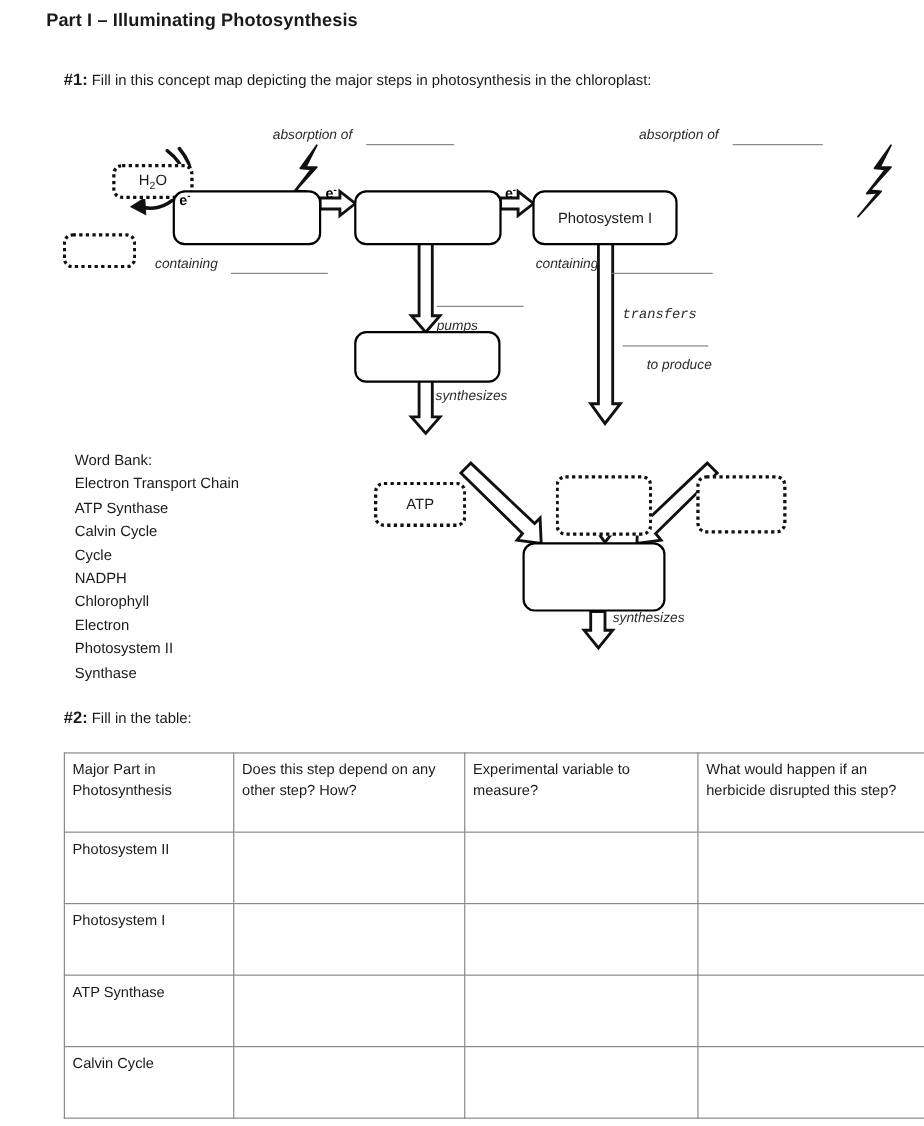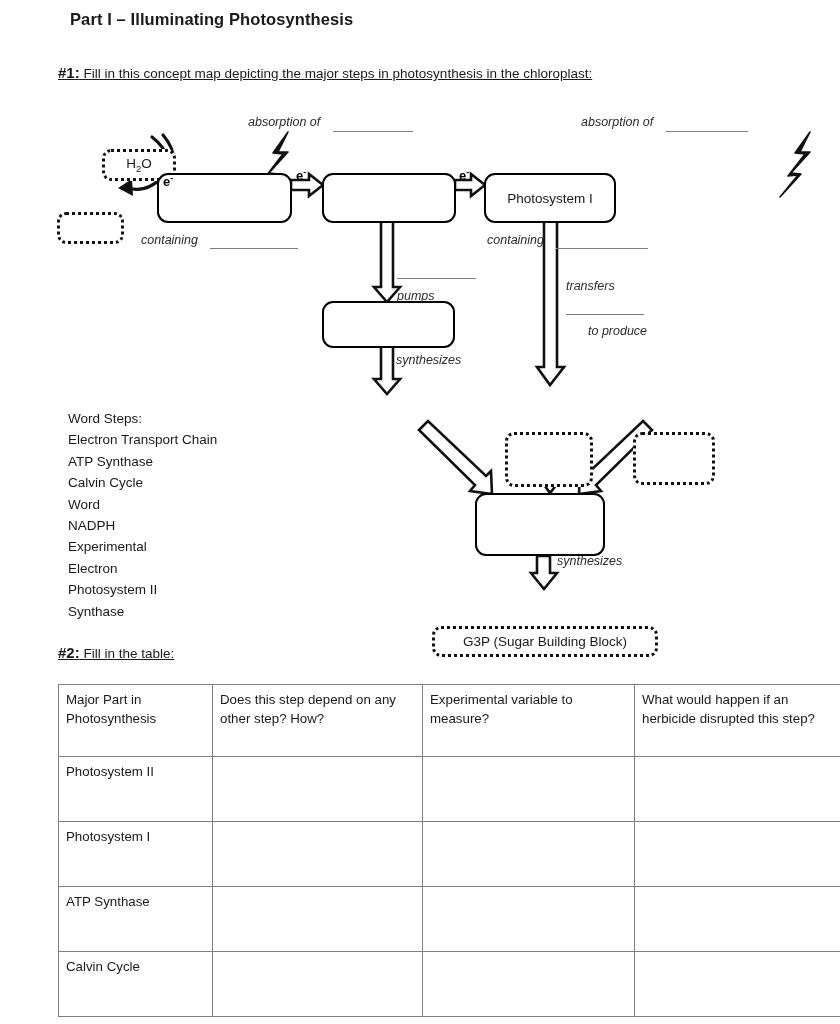--- a/index.html
+++ b/index.html
@@ -12,34 +12,33 @@
     height: 1024px;
     position: relative;
     font-family: "Liberation Sans", sans-serif;
     color: #1a1a1a;
     overflow: hidden;
   }
 
   
   .part-title {
     position: absolute;
-    left: 70px;
+    left: 42px;
     top: 10px;
     font-size: 16.5px;
     font-weight: bold;
     letter-spacing: .1px;
     white-space: nowrap;
     text-align: right;
   }
   .q-line {
     position: absolute;
     left: 58px;
     font-size: 13.5px;
     white-space: nowrap;
-    text-decoration: underline;
   }
   .q-line .qnum {
     font-weight: bold;
     font-size: 15px;
   }
   #q1-line { top: 64px; }
   #q2-line { top: 644px; }
 
   
   #concept-map {
@@ -206,30 +205,30 @@
   <div class="node solid" style="left:157px; top:78px; width:135px; height:50px;"></div>
 
   <div class="node solid" style="left:322px; top:78px; width:134px; height:50px;"></div>
 
   <div class="node solid" style="left:484px; top:78px; width:132px; height:50px;">
     <span>Photosystem I</span>
   </div>
 
   <div class="node solid" style="left:322px; top:206px; width:133px; height:47px;"></div>
 
+  <div class="node dotted" style="left:340px; top:299px; width:84px; height:41px;">
+    <span>ATP</span>
+  </div>
 
   <div class="node dotted" style="left:505px; top:293px; width:88px; height:55px;"></div>
 
   <div class="node dotted" style="left:633px; top:293px; width:82px; height:53px;"></div>
 
   <div class="node solid" style="left:475px; top:398px; width:130px; height:63px;"></div>
 
-  <div class="node dotted" style="left:432px; top:487px; width:226px; height:31px;">
-    <span>G3P (Sugar Building Block)</span>
-  </div>
 
   <div class="e-label" style="left:163px; top:78px;">
     <span>e</span><sup>-</sup>
   </div>
   <div class="e-label" style="left:296px; top:72px;">
     <span>e</span><sup>-</sup>
   </div>
   <div class="e-label" style="left:459px; top:72px;">
     <span>e</span><sup>-</sup>
   </div>
@@ -244,34 +243,34 @@
   <div class="blank-rule" style="left:210px; top:153px; width:88px;"></div>
 
   <div class="conn-label" style="left:487px; top:138px;">containing</div>
   <div class="blank-rule" style="left:556px; top:153px; width:92px;"></div>
 
   <div class="conn-label" style="left:397px; top:146px;margin-top:48px;">pumps</div>
   <div class="blank-rule" style="left:397px; top:183px; width:79px;"></div>
 
   <div class="conn-label" style="left:396px; top:258px;">synthesizes</div>
 
-  <div class="conn-label" style="left:566px; top:184px;">transfers</div>
+  <div class="conn-label" style="left:566px; top:184px;font-family:Liberation Mono, monospace;">transfers</div>
   <div class="blank-rule" style="left:566px; top:219px; width:78px;"></div>
   <div class="conn-label" style="left:588px; top:229px;">to produce</div>
 
   <div class="conn-label" style="left:557px; top:459px;">synthesizes</div>
 
   <div id="word-bank">
-    <div>Word Steps:</div>
+    <div>Word Bank:</div>
     <div>Electron Transport Chain</div>
     <div>ATP Synthase</div>
     <div>Calvin Cycle</div>
-    <div>Word</div>
+    <div>Cycle</div>
     <div>NADPH</div>
-    <div>Experimental</div>
+    <div>Chlorophyll</div>
     <div>Electron</div>
     <div>Photosystem II</div>
     <div>Synthase</div>
   </div>
 </div>
 
 <div class="q-line" id="q2-line">
   <span class="qnum">#2:</span><span> Fill in the table:</span>
 </div>
 

